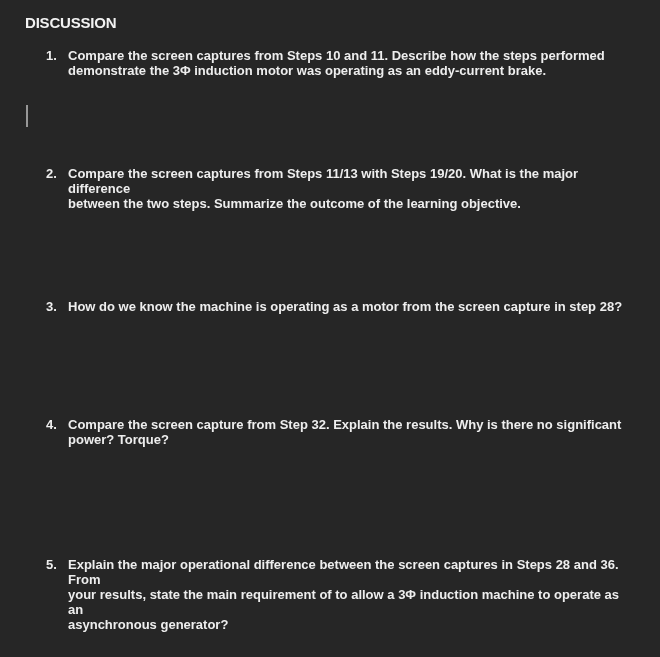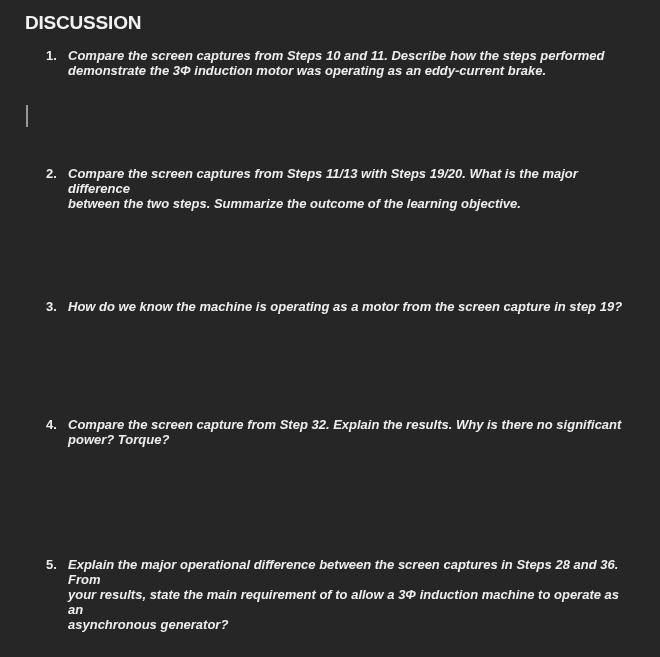--- a/index.html
+++ b/index.html
@@ -17,21 +17,21 @@
     position: relative;
     width: 660px;
     height: 657px;
     background: #262626;
     color: #f0f0f0;
   }
   .doc-heading {
     position: absolute;
     left: 25px;
     top: 15px;
-    font-size: 19px;
+    font-size: 15px;
     font-weight: bold;
     letter-spacing: -0.2px;
     color: #f2f2f2;
     line-height: 15px;
   }
   .question {
     position: absolute;
     left: 46px;
     display: flex;
     align-items: flex-start;
@@ -40,21 +40,20 @@
     line-height: 15px;
     color: #eeeeee;
   }
   .q-number {
     flex: 0 0 22px;
     width: 22px;
   }
   .q-text {
     width: 560px;
     white-space: pre-line;
-    font-style: italic;
   }
   .q1 { top: 48px; }
   .q2 { top: 166px; }
   .q3 { top: 299px; }
   .q4 { top: 417px; }
   .q5 { top: 557px; }
   .text-caret {
     position: absolute;
     left: 26px;
     top: 105px;
@@ -79,21 +78,21 @@
   </div>
 
   <div class="question q2">
     <span class="q-number">2.</span>
     <span class="q-text">Compare the screen captures from Steps 11/13 with Steps 19/20. What is the major difference
 between the two steps. Summarize the outcome of the learning objective.</span>
   </div>
 
   <div class="question q3">
     <span class="q-number">3.</span>
-    <span class="q-text">How do we know the machine is operating as a motor from the screen capture in step 19?</span>
+    <span class="q-text">How do we know the machine is operating as a motor from the screen capture in step 28?</span>
   </div>
 
   <div class="question q4">
     <span class="q-number">4.</span>
     <span class="q-text">Compare the screen capture from Step 32. Explain the results. Why is there no significant
 power? Torque?</span>
   </div>
 
   <div class="question q5">
     <span class="q-number">5.</span>

